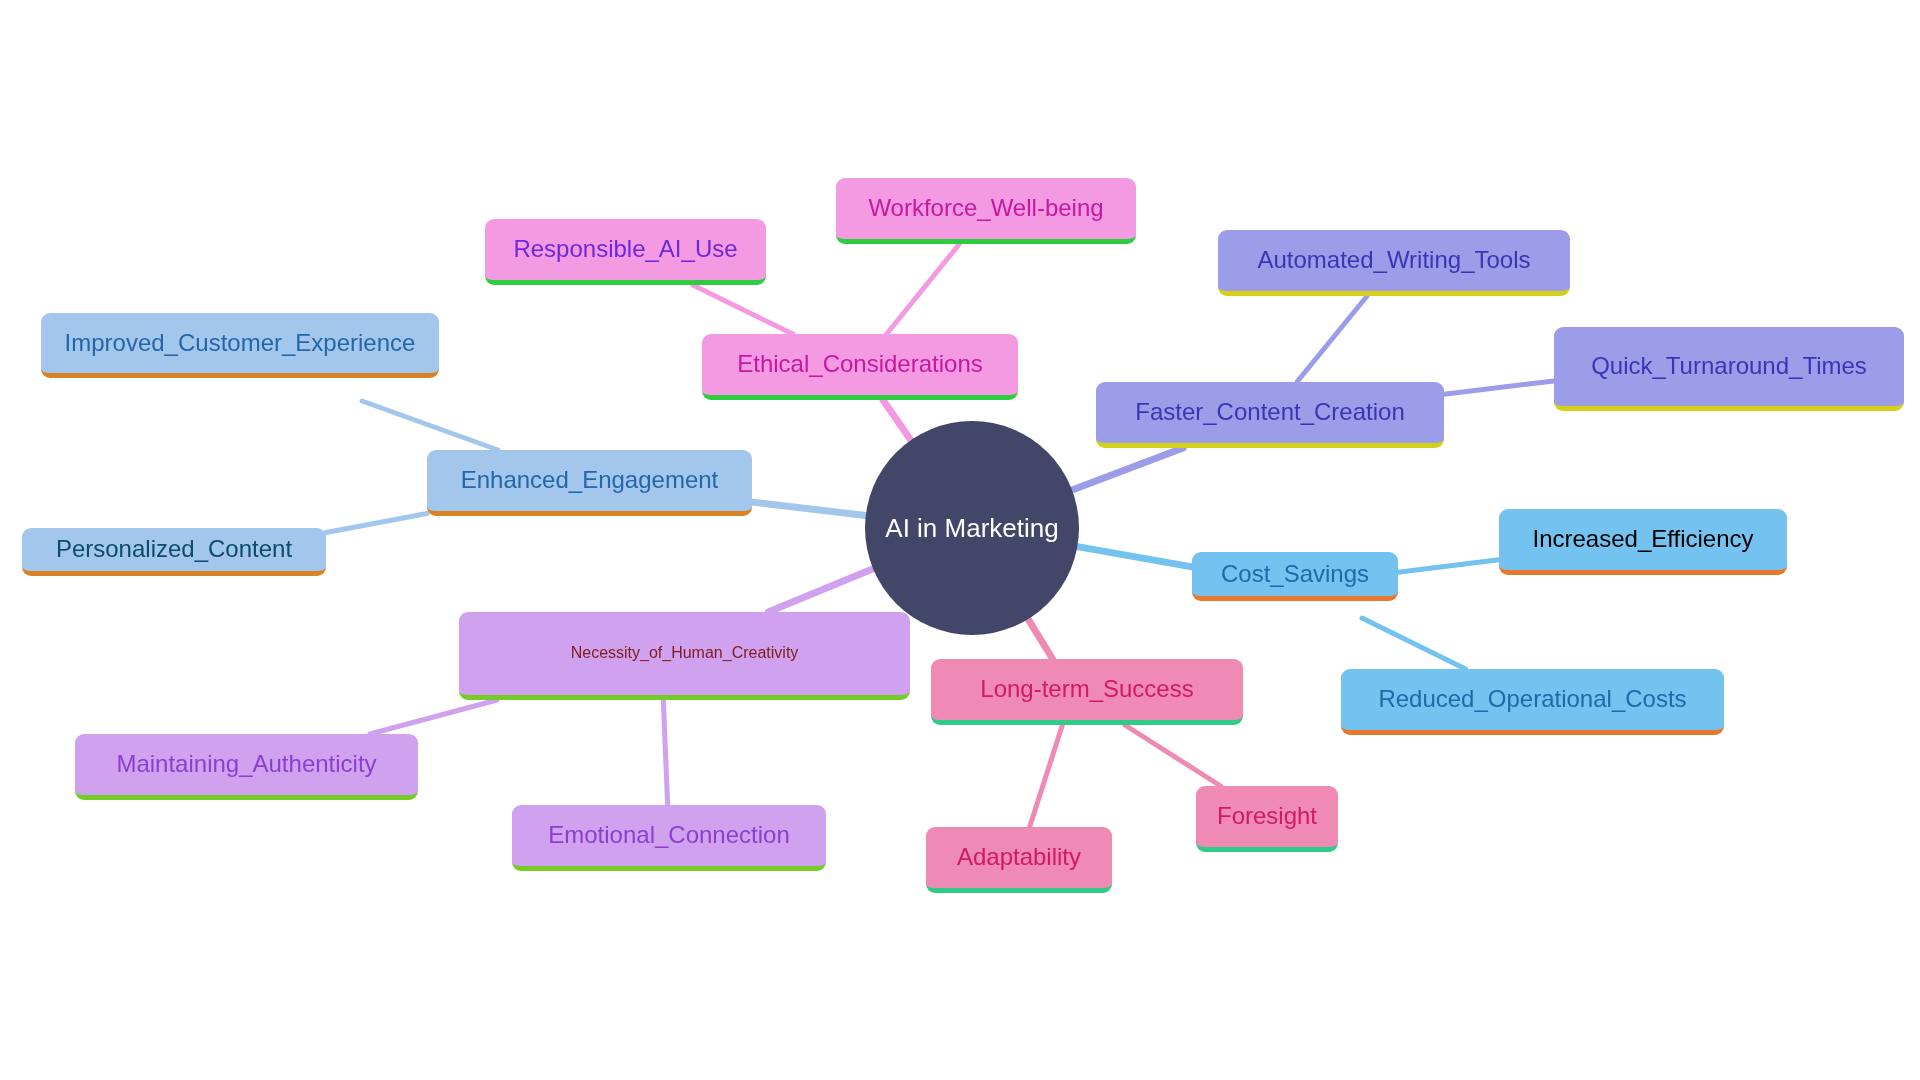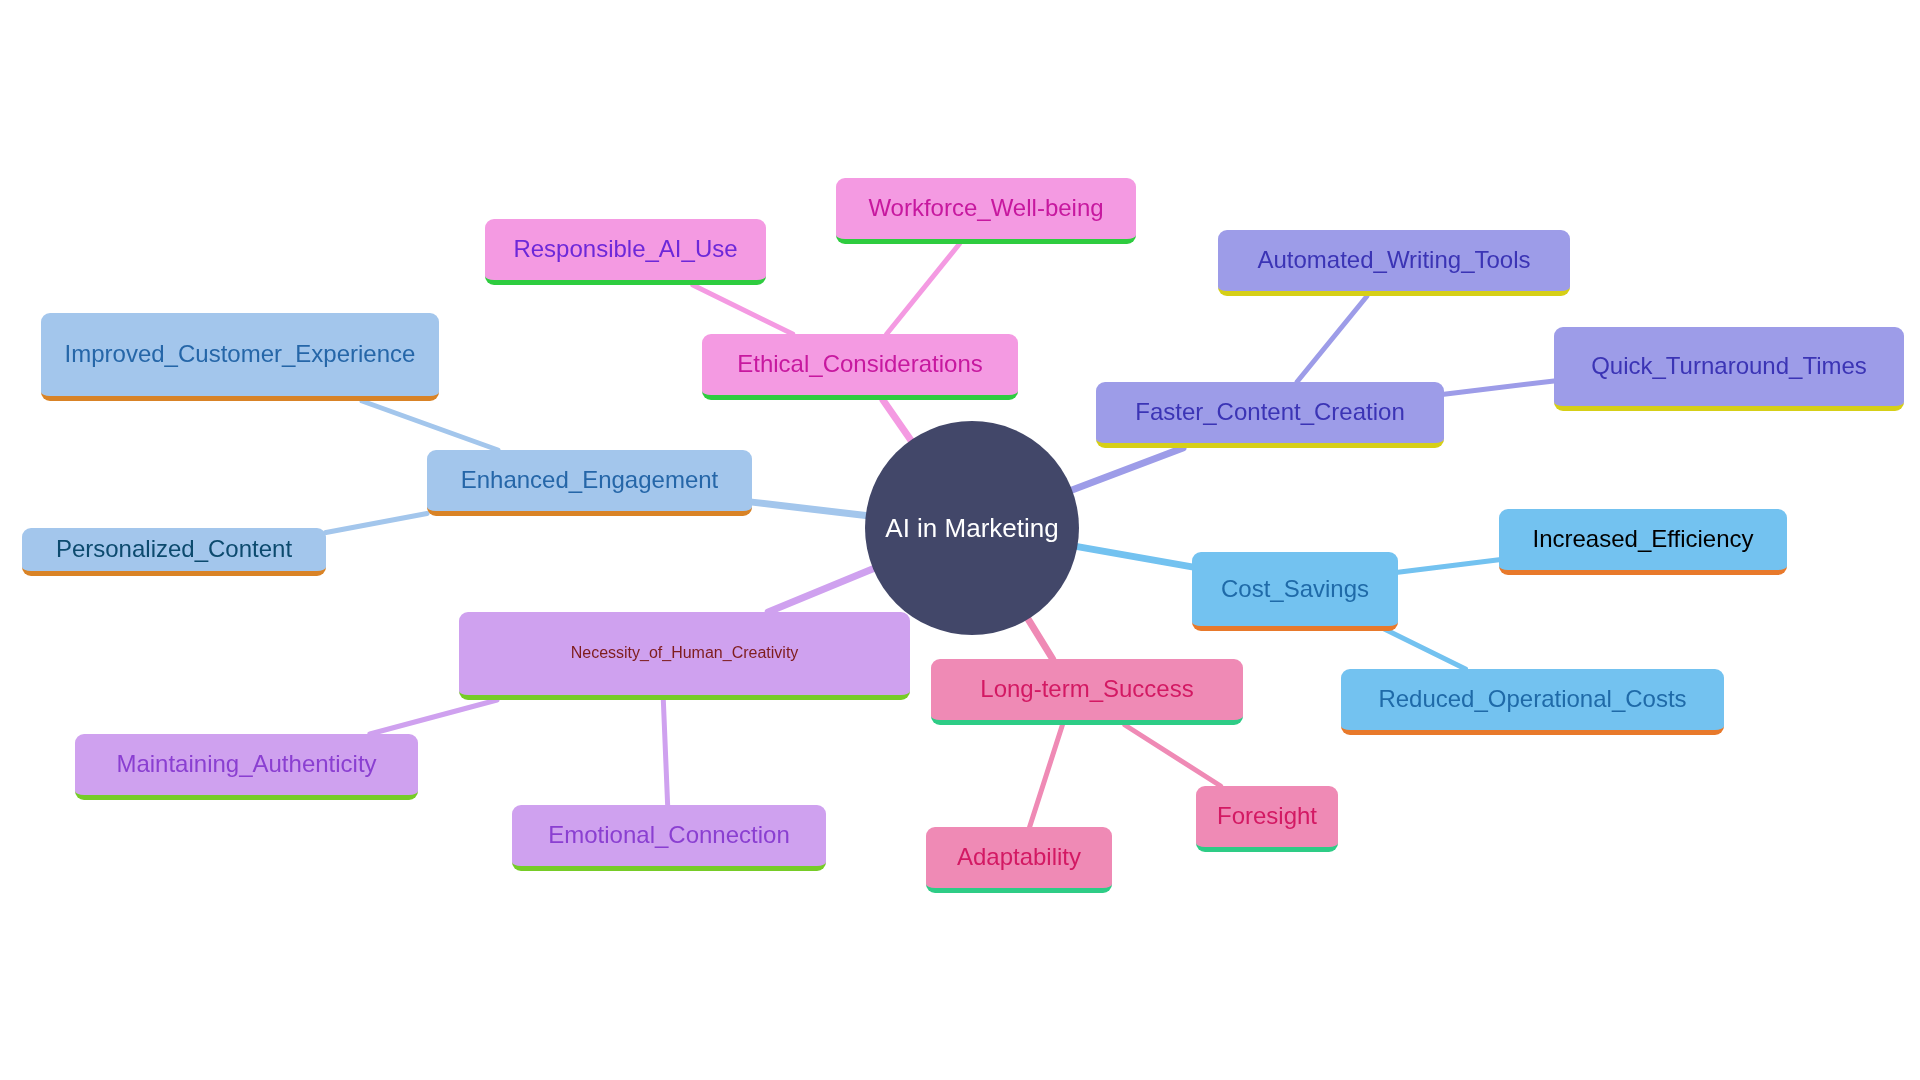--- a/index.html
+++ b/index.html
@@ -74,29 +74,29 @@
       <line x1="1124.8385826771653" y1="725" x2="1220.6614173228347" y2="786" stroke="#ef8ab5" stroke-width="5" stroke-linecap="round"></line>
       <line x1="873.075946927411" y1="568.7802859687324" x2="768.234375" y2="612" stroke="#cfa1ef" stroke-width="7" stroke-linecap="round"></line>
       <line x1="496.9954954954955" y1="700" x2="369.8783783783784" y2="734" stroke="#cfa1ef" stroke-width="5" stroke-linecap="round"></line>
       <line x1="663.3131868131868" y1="700" x2="667.6401098901099" y2="805" stroke="#cfa1ef" stroke-width="5" stroke-linecap="round"></line>
     </svg>
   <div id="node-layer">
       <div class="root-node" style="left: 865px; top: 421px; width: 214px; height: 214px; background: rgb(66, 71, 105); color: rgb(255, 255, 255); font-size: 26px;">
         <span>AI in Marketing</span>
       </div>
       <div class="node" style="left: 427px; top: 450px; width: 325px; height: 66px; background: rgb(163, 198, 236); color: rgb(37, 102, 168); font-size: 24px; border-bottom: 5px solid rgb(217, 131, 38);"><span class="node-label">Enhanced_Engagement</span></div>
-      <div class="node" style="left: 41px; top: 313px; width: 398px; height: 88px; background: rgb(163, 198, 236); color: rgb(37, 102, 168); font-size: 24px; border-bottom: 5px solid rgb(217, 131, 38);"><span class="node-label">Improved_Customer_Experience</span></div>
+      <div class="node" style="left: 41px; top: 313px; width: 398px; height: 65px; background: rgb(163, 198, 236); color: rgb(37, 102, 168); font-size: 24px; border-bottom: 5px solid rgb(217, 131, 38);"><span class="node-label">Improved_Customer_Experience</span></div>
       <div class="node" style="left: 22px; top: 528px; width: 304px; height: 48px; background: rgb(163, 198, 236); color: #0c4a6e; font-size: 24px; border-bottom: 5px solid rgb(217, 131, 38);"><span class="node-label">Personalized_Content</span></div>
       <div class="node" style="left: 702px; top: 334px; width: 316px; height: 66px; background: rgb(244, 154, 226); color: rgb(199, 24, 159); font-size: 24px; border-bottom: 5px solid rgb(46, 204, 63);"><span class="node-label">Ethical_Considerations</span></div>
       <div class="node" style="left: 485px; top: 219px; width: 281px; height: 66px; background: rgb(244, 154, 226); color: #6d28d9; font-size: 24px; border-bottom: 5px solid rgb(46, 204, 63);"><span class="node-label">Responsible_AI_Use</span></div>
       <div class="node" style="left: 836px; top: 178px; width: 300px; height: 66px; background: rgb(244, 154, 226); color: rgb(199, 24, 159); font-size: 24px; border-bottom: 5px solid rgb(46, 204, 63);"><span class="node-label">Workforce_Well-being</span></div>
       <div class="node" style="left: 1096px; top: 382px; width: 348px; height: 66px; background: rgb(157, 156, 232); color: rgb(59, 52, 181); font-size: 24px; border-bottom: 5px solid rgb(214, 207, 23);"><span class="node-label">Faster_Content_Creation</span></div>
       <div class="node" style="left: 1218px; top: 230px; width: 352px; height: 66px; background: rgb(157, 156, 232); color: rgb(59, 52, 181); font-size: 24px; border-bottom: 5px solid rgb(214, 207, 23);"><span class="node-label">Automated_Writing_Tools</span></div>
       <div class="node" style="left: 1554px; top: 327px; width: 350px; height: 84px; background: rgb(157, 156, 232); color: rgb(59, 52, 181); font-size: 24px; border-bottom: 5px solid rgb(214, 207, 23);"><span class="node-label">Quick_Turnaround_Times</span></div>
-      <div class="node" style="left: 1192px; top: 552px; width: 206px; height: 79px; background: rgb(115, 194, 240); color: rgb(31, 106, 168); font-size: 24px; border-bottom: 5px solid rgb(232, 121, 43); align-items: center;"><span class="node-label">Cost_Savings</span></div>
+      <div class="node" style="left: 1192px; top: 552px; width: 206px; height: 49px; background: rgb(115, 194, 240); color: rgb(31, 106, 168); font-size: 24px; border-bottom: 5px solid rgb(232, 121, 43); align-items: center;"><span class="node-label">Cost_Savings</span></div>
       <div class="node" style="left: 1499px; top: 509px; width: 288px; height: 66px; background: rgb(115, 194, 240); color: #000000; font-size: 24px; border-bottom: 5px solid rgb(232, 121, 43);"><span class="node-label">Increased_Efficiency</span></div>
       <div class="node" style="left: 1341px; top: 669px; width: 383px; height: 66px; background: rgb(115, 194, 240); color: rgb(31, 106, 168); font-size: 24px; border-bottom: 5px solid rgb(232, 121, 43);"><span class="node-label">Reduced_Operational_Costs</span></div>
       <div class="node" style="left: 931px; top: 659px; width: 312px; height: 66px; background: rgb(239, 138, 181); color: rgb(211, 25, 99); font-size: 24px; border-bottom: 5px solid rgb(46, 204, 134);"><span class="node-label">Long-term_Success</span></div>
       <div class="node" style="left: 926px; top: 827px; width: 186px; height: 66px; background: rgb(239, 138, 181); color: rgb(211, 25, 99); font-size: 24px; border-bottom: 5px solid rgb(46, 204, 134);"><span class="node-label">Adaptability</span></div>
       <div class="node" style="left: 1196px; top: 786px; width: 142px; height: 66px; background: rgb(239, 138, 181); color: rgb(211, 25, 99); font-size: 24px; border-bottom: 5px solid rgb(46, 204, 134);"><span class="node-label">Foresight</span></div>
       <div class="node" style="left: 459px; top: 612px; width: 451px; height: 88px; background: rgb(207, 161, 239); color: #7f1d1d; font-size: 16px; border-bottom: 5px solid rgb(118, 204, 39);"><span class="node-label">Necessity_of_Human_Creativity</span></div>
       <div class="node" style="left: 75px; top: 734px; width: 343px; height: 66px; background: rgb(207, 161, 239); color: rgb(138, 63, 209); font-size: 24px; border-bottom: 5px solid rgb(118, 204, 39);"><span class="node-label">Maintaining_Authenticity</span></div>
       <div class="node" style="left: 512px; top: 805px; width: 314px; height: 66px; background: rgb(207, 161, 239); color: rgb(138, 63, 209); font-size: 24px; border-bottom: 5px solid rgb(118, 204, 39);"><span class="node-label">Emotional_Connection</span></div>
     </div>
 </div>

